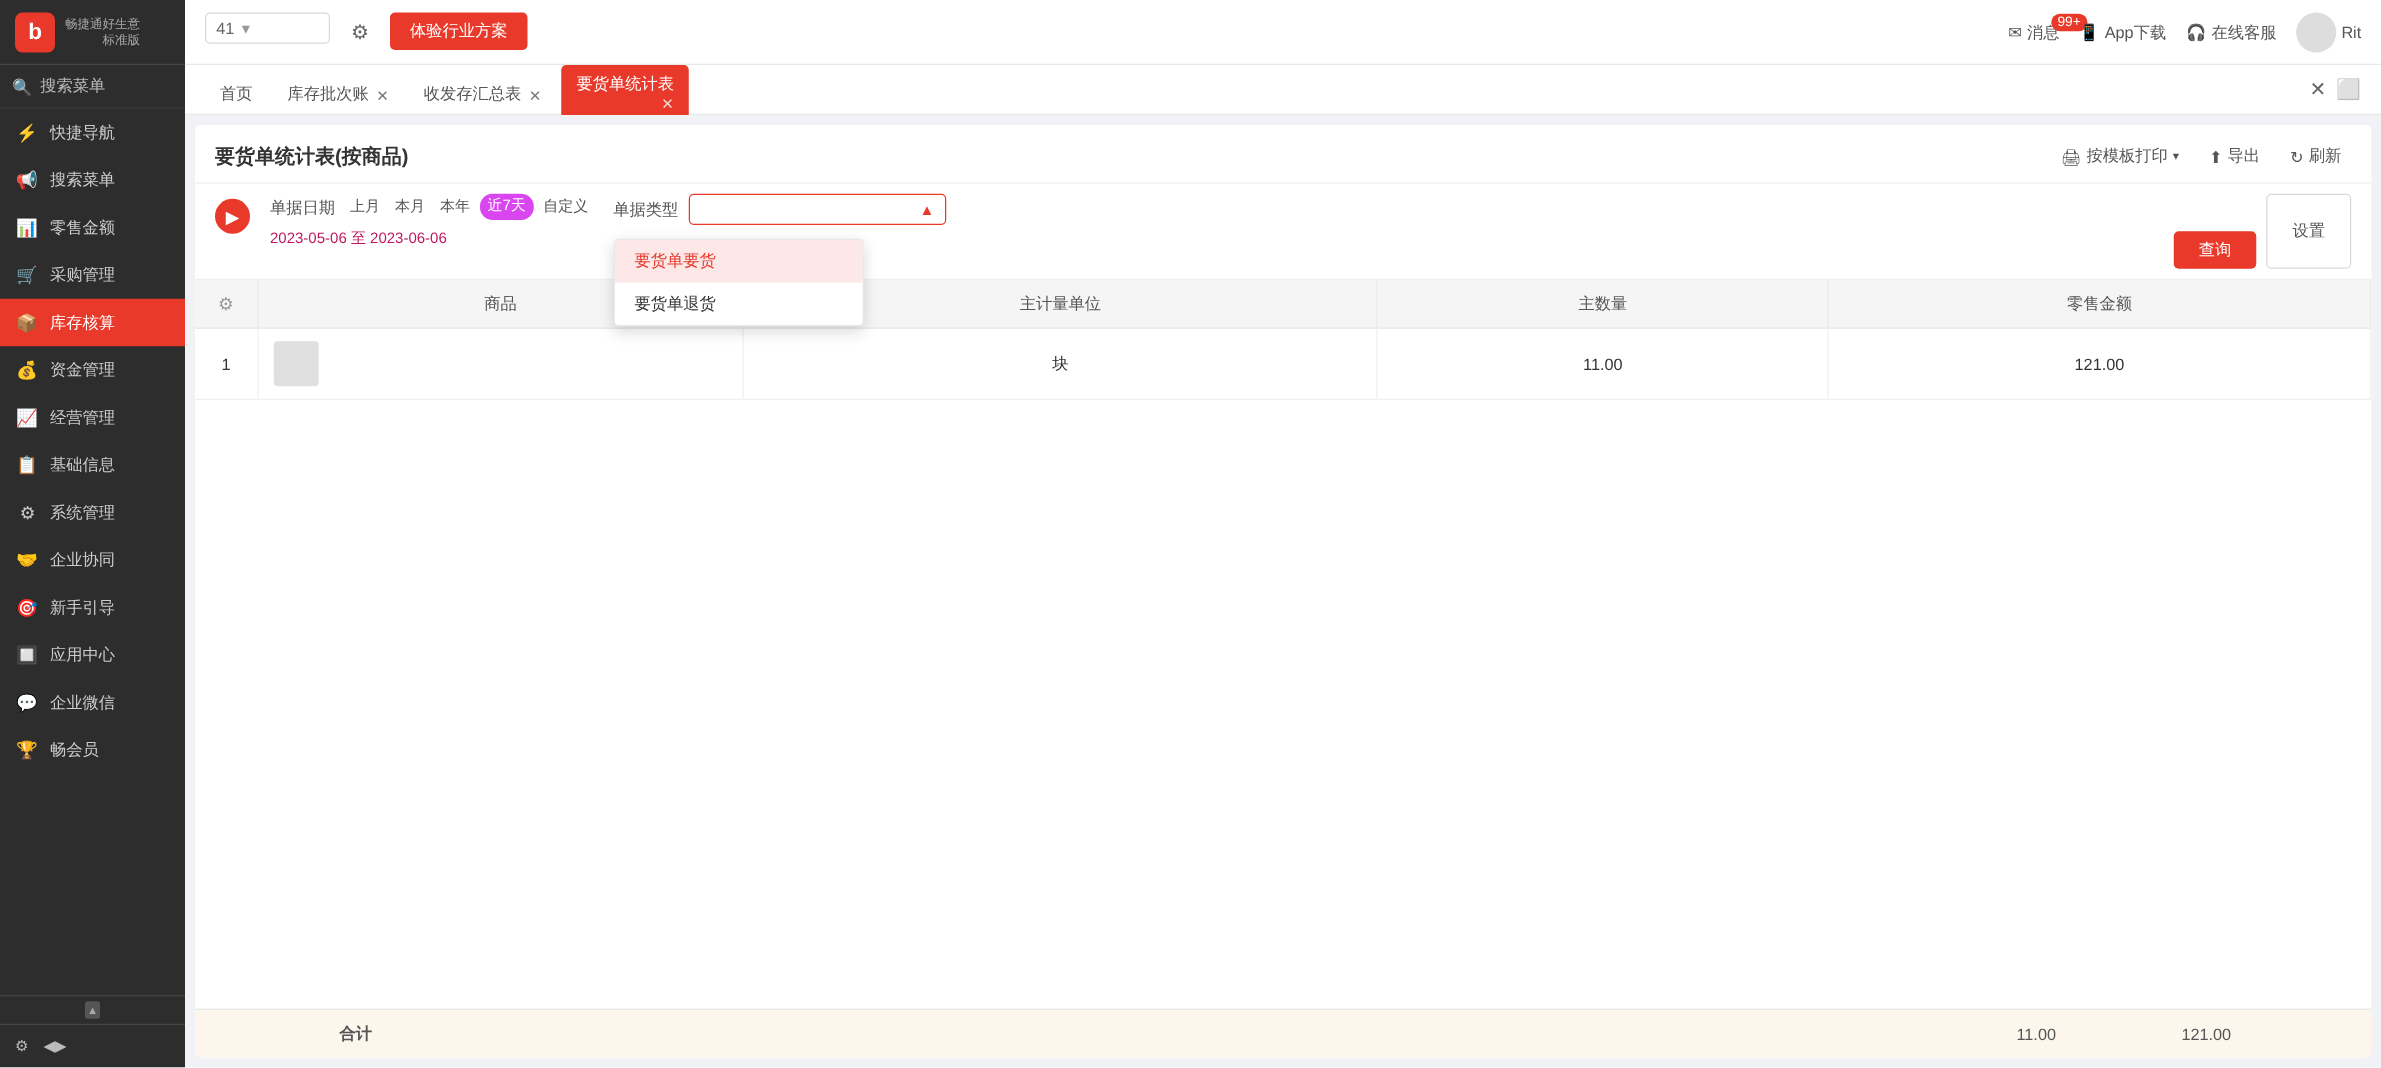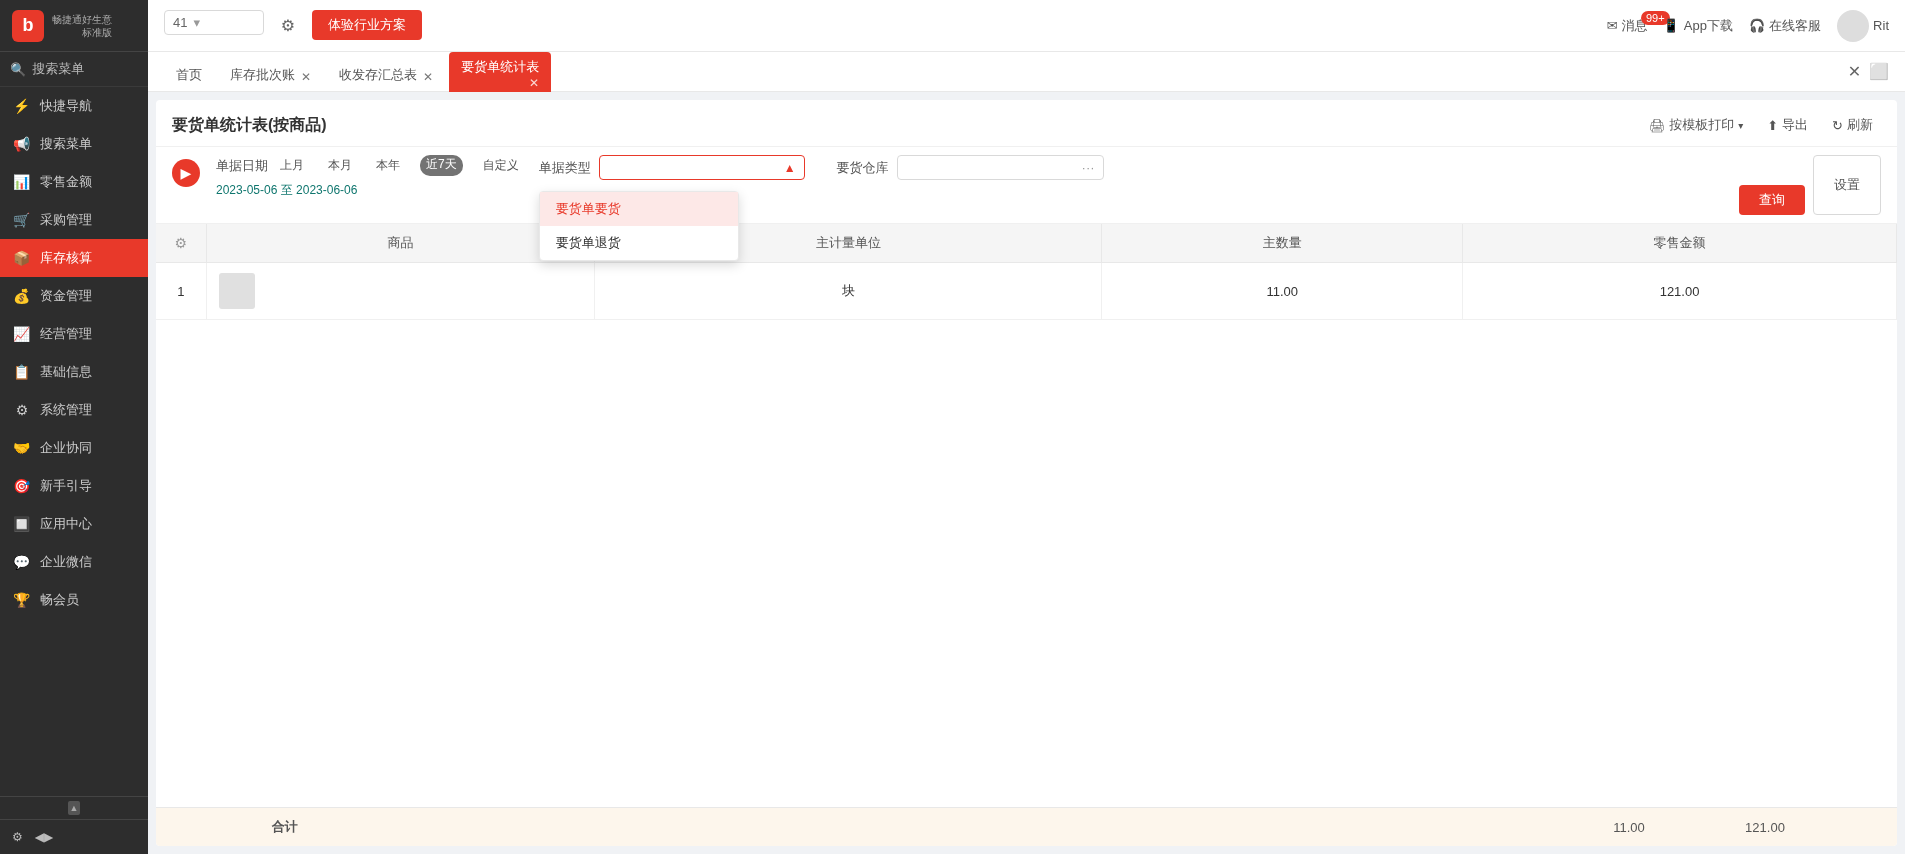--- a/index.html
+++ b/index.html
@@ -272,38 +272,38 @@
       align-items: center;
       gap: 8px;
     }
     .filter-label {
       font-size: 13px;
       color: #555;
       white-space: nowrap;
     }
     .date-quick-btns {
       display: flex;
-      gap: 16px;
+      gap: 4px;
     }
     .date-btn {
       font-size: 12px;
       color: #555;
       cursor: pointer;
       padding: 2px 4px;
       border-radius: 2px;
     }
     .date-btn.hot {
-      background: #737373;
+      background: #d946ef;
       color: white;
       border-radius: 10px;
       padding: 1px 6px;
     }
     .date-range-text {
       font-size: 12px;
-      color: #0f766e;
+      color: #be185d;
       margin-top: 2px;
     }
     .filter-select-group {
       display: flex;
       align-items: center;
       gap: 8px;
     }
     .filter-input-box {
       border: 1px solid #e8392a;
       border-radius: 4px;
@@ -632,27 +632,20 @@
           <input type="text" style="cursor: pointer;" readonly="">
           <span class="filter-input-arrow">▲</span>
         </div>
 
         <div class="dropdown-overlay" id="type-dropdown">
           <div class="dropdown-item selected">要货单要货</div>
           <div class="dropdown-item">要货单退货</div>
         </div>
       </div>
 
-      <div class="warehouse-filter">
-        <span class="filter-label">要货仓库</span>
-        <div class="warehouse-input">
-          <input type="text" style="border: none; outline: none; font-size: 13px; background: transparent; cursor: pointer;" readonly="">
-          <span style="color:#999;">···</span>
-        </div>
-      </div>
 
       <div class="filter-actions-right">
         <button class="btn-query">查询</button>
         <button class="btn-setting">设置</button>
       </div>
     </div>
 
     <div class="table-wrap">
       <table>
         <thead>

